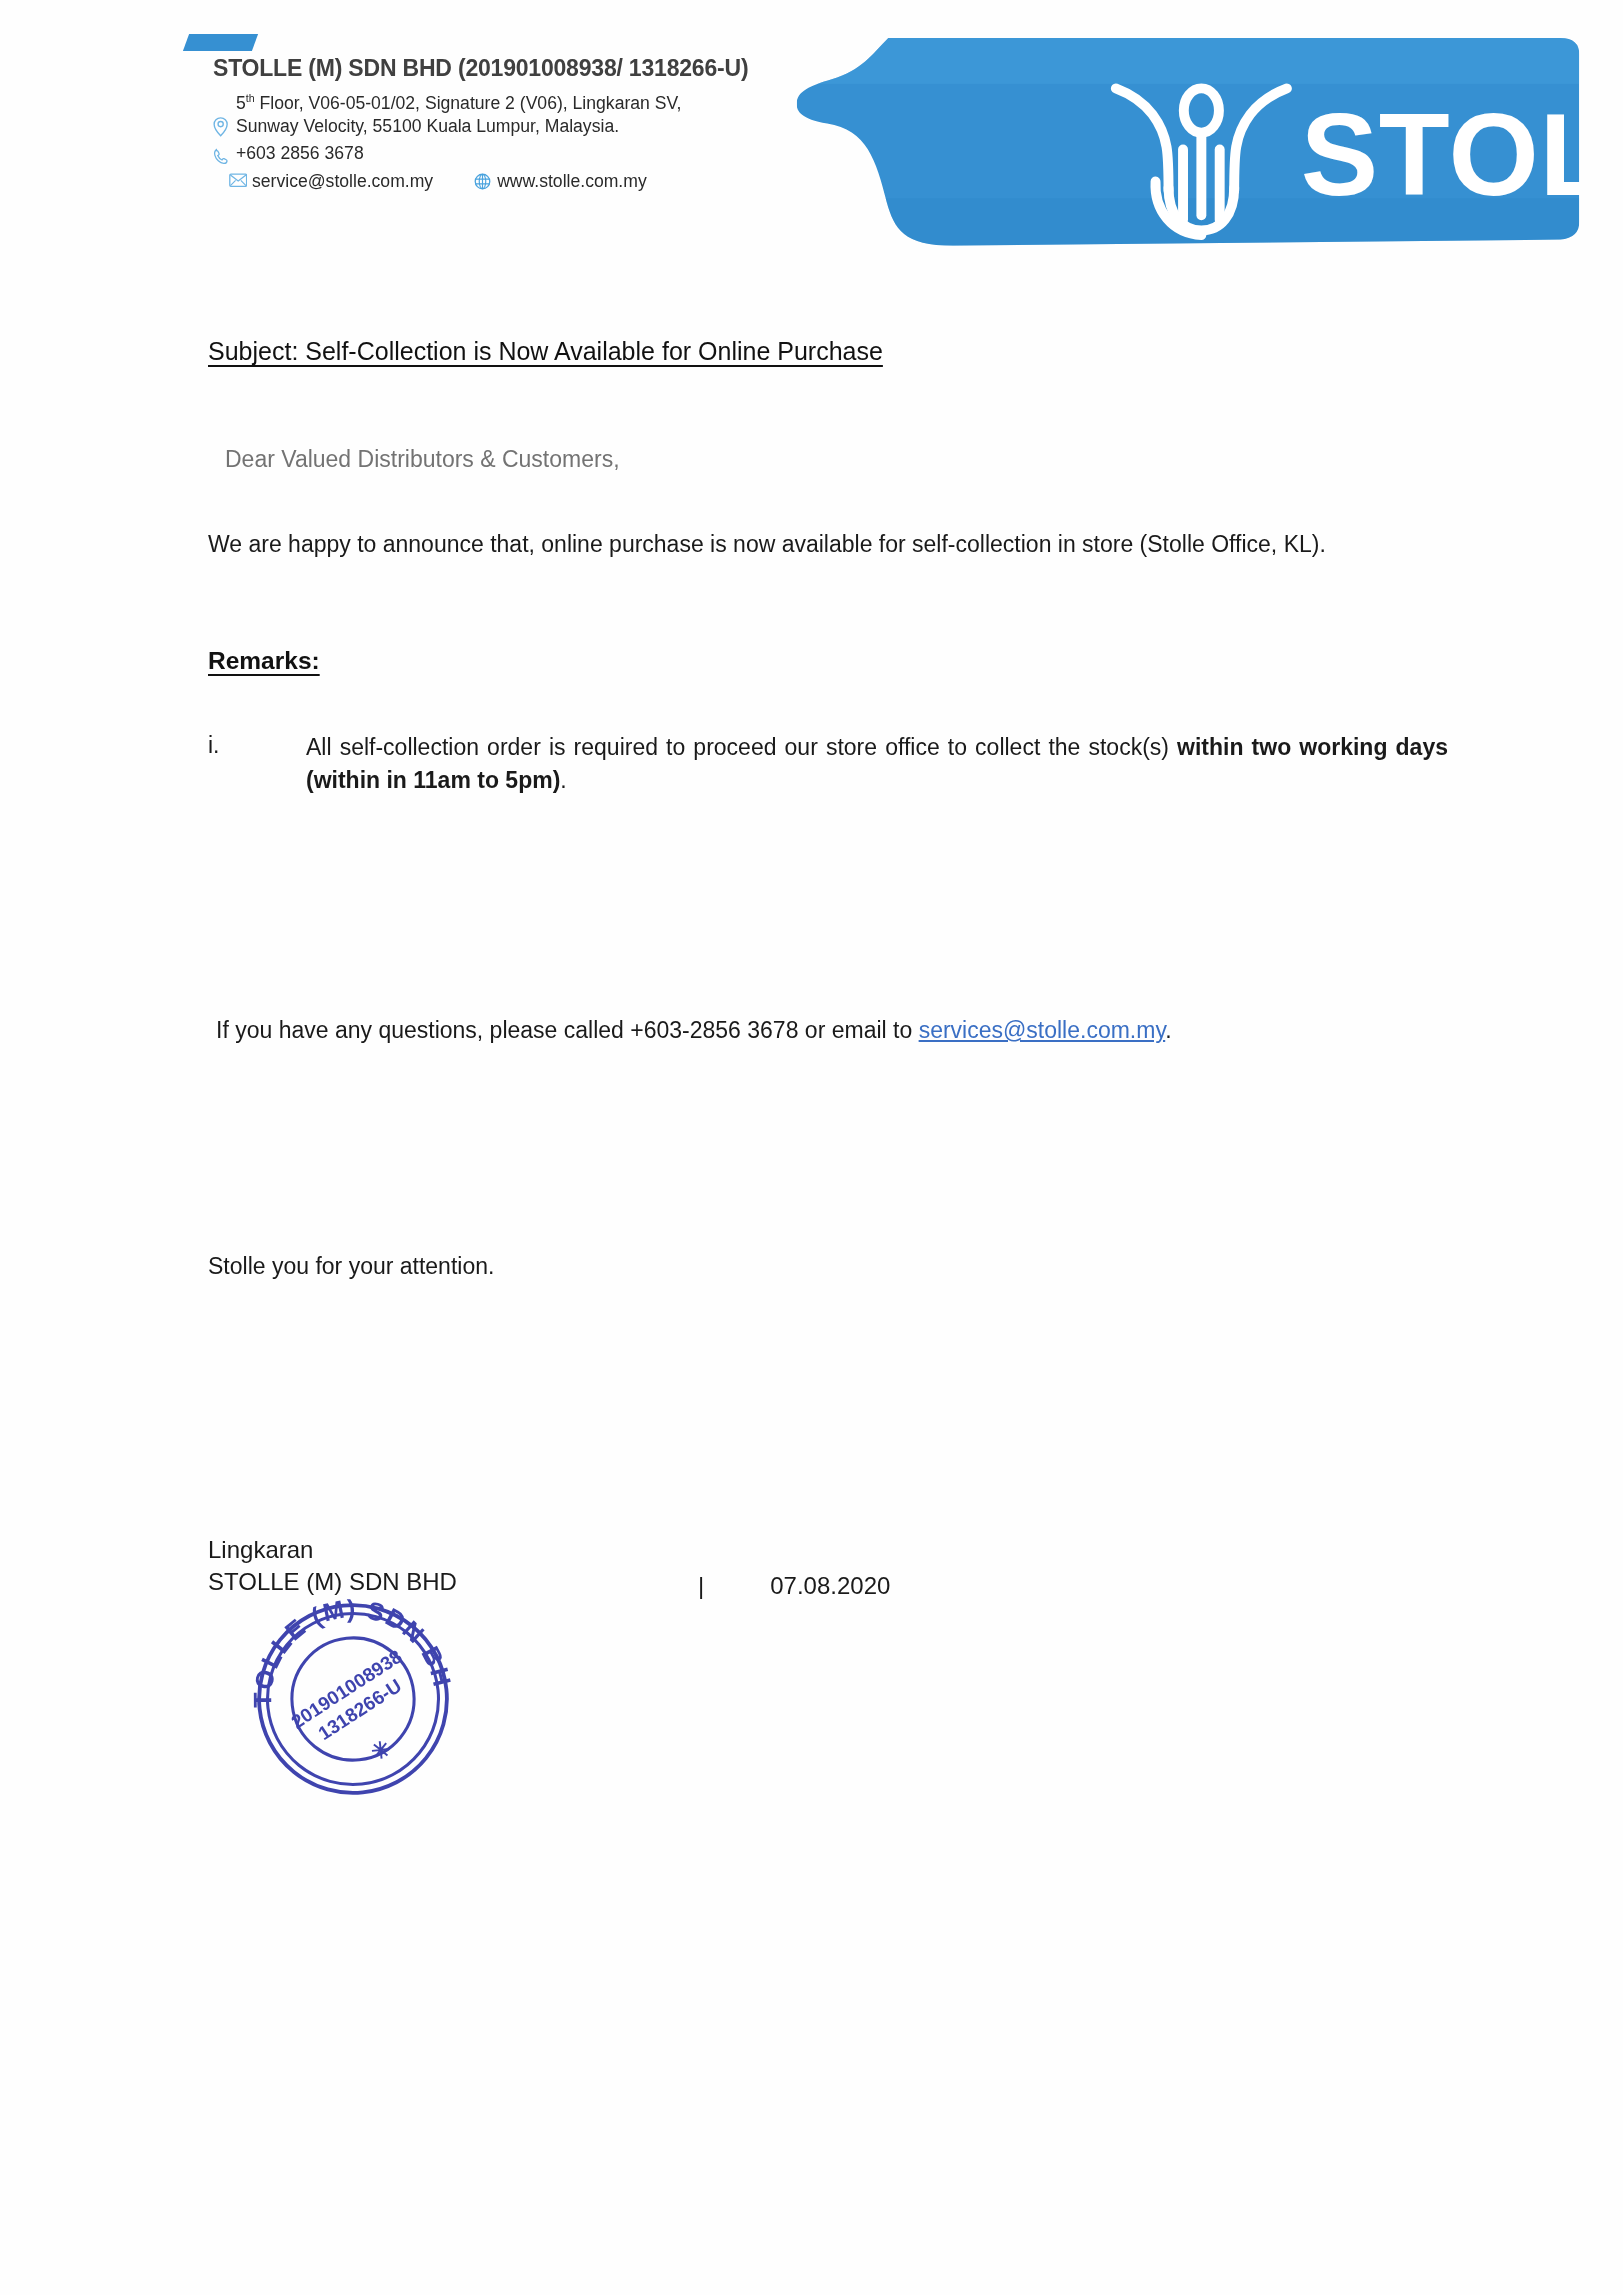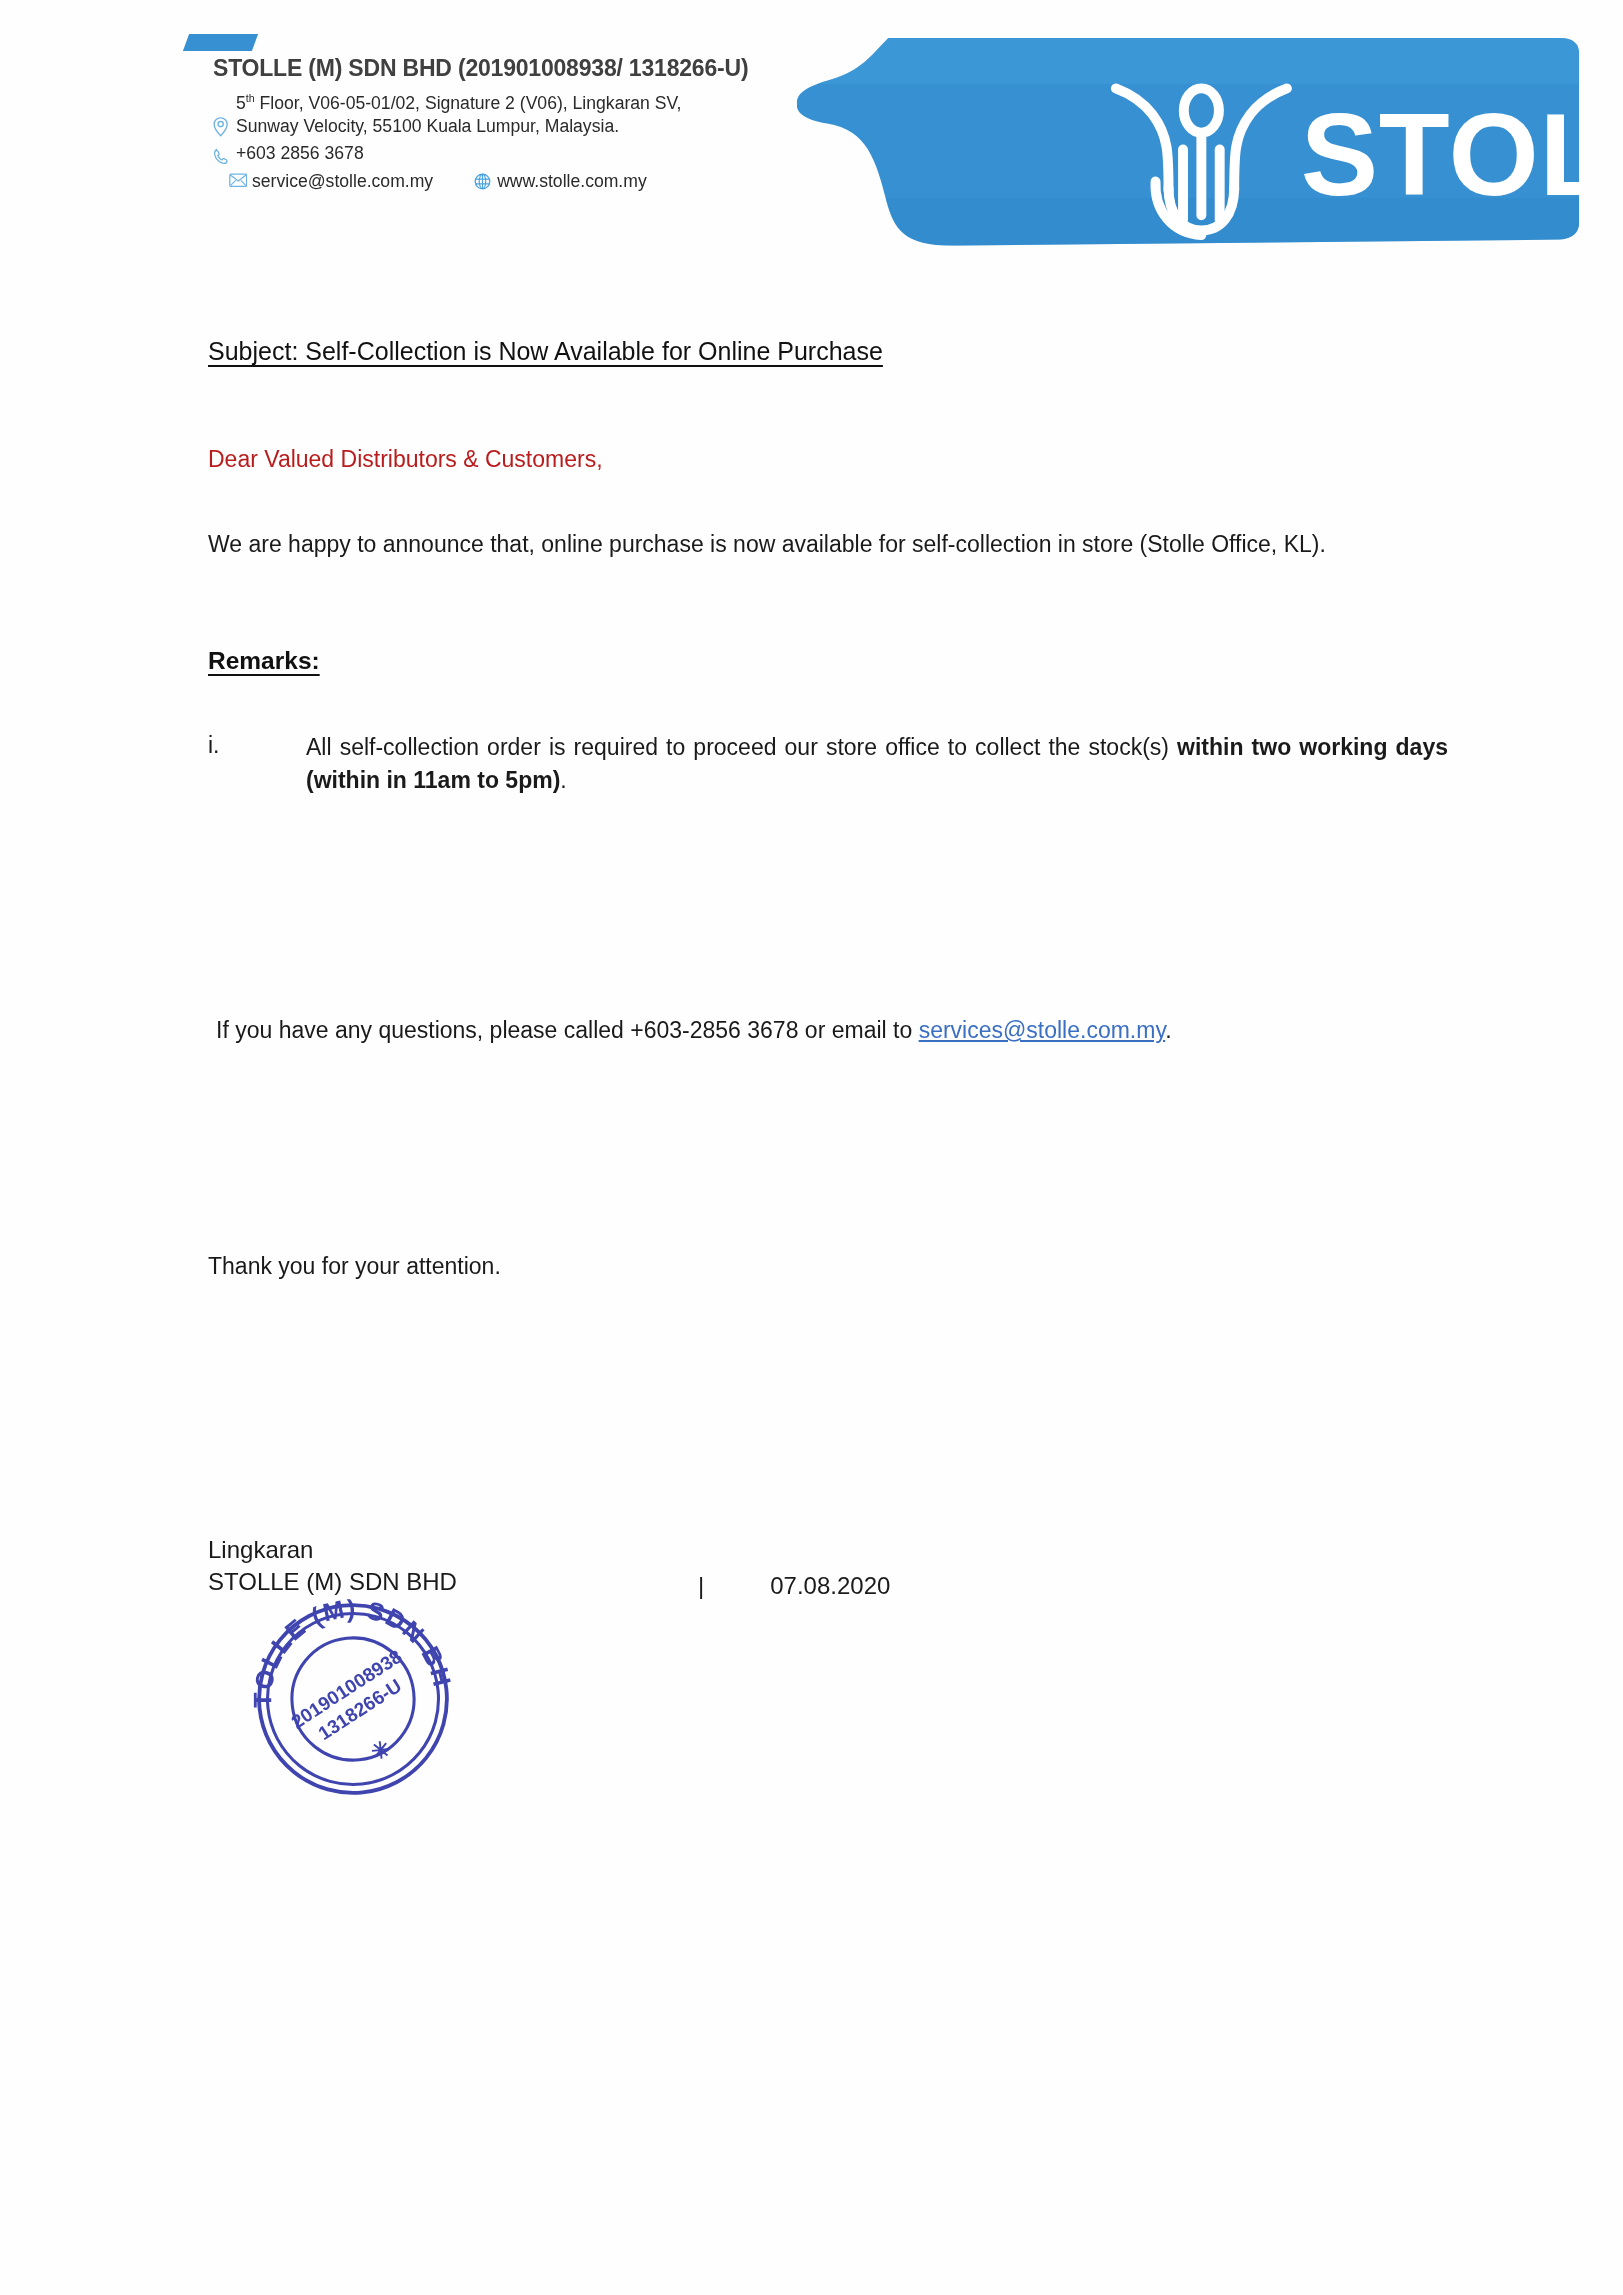--- a/index.html
+++ b/index.html
@@ -95,23 +95,23 @@
     font-size: 25px;
     font-weight: normal;
     color: #111;
     text-decoration: underline;
     text-underline-offset: 5.4px;
     white-space: nowrap;
   }
   .salutation {
     position: absolute;
     top: 446px;
-    left: 0;
-    font-size: 23px;
-    color: #b91c1c;
+    left: 17px;
+    font-size: 23px;
+    color: #737373;
     white-space: nowrap;
   }
   .para-intro {
     position: absolute;
     top: 528px;
     left: 0;
     width: 1238px;
     font-size: 23px;
     color: #1a1a1a;
     line-height: 1.45;
@@ -323,21 +323,21 @@
 
       <div class="remark-item">
         <span class="remark-num">i.</span>
         <span class="remark-body"><span>All self-collection order is required to proceed our store office to collect the stock(s) </span><b>within two working days (within in 11am to 5pm)</b><span>.</span></span>
       </div>
 
     </div>
 
     <div class="para-contact"><span>If you have any questions, please called +603-2856 3678 or email to </span><span class="email-link">services@stolle.com.my</span><span>.</span></div>
 
-    <div class="closing">Thank you for your attention.</div>
+    <div class="closing">Stolle you for your attention.</div>
 
     <div class="sign-block">
       <div class="sign-name">Lingkaran</div>
       <div class="sign-name">STOLLE (M) SDN BHD</div>
     </div>
 
     <div class="date-row">
       <span class="date-sep">|</span>
       <span>07.08.2020</span>
     </div>

